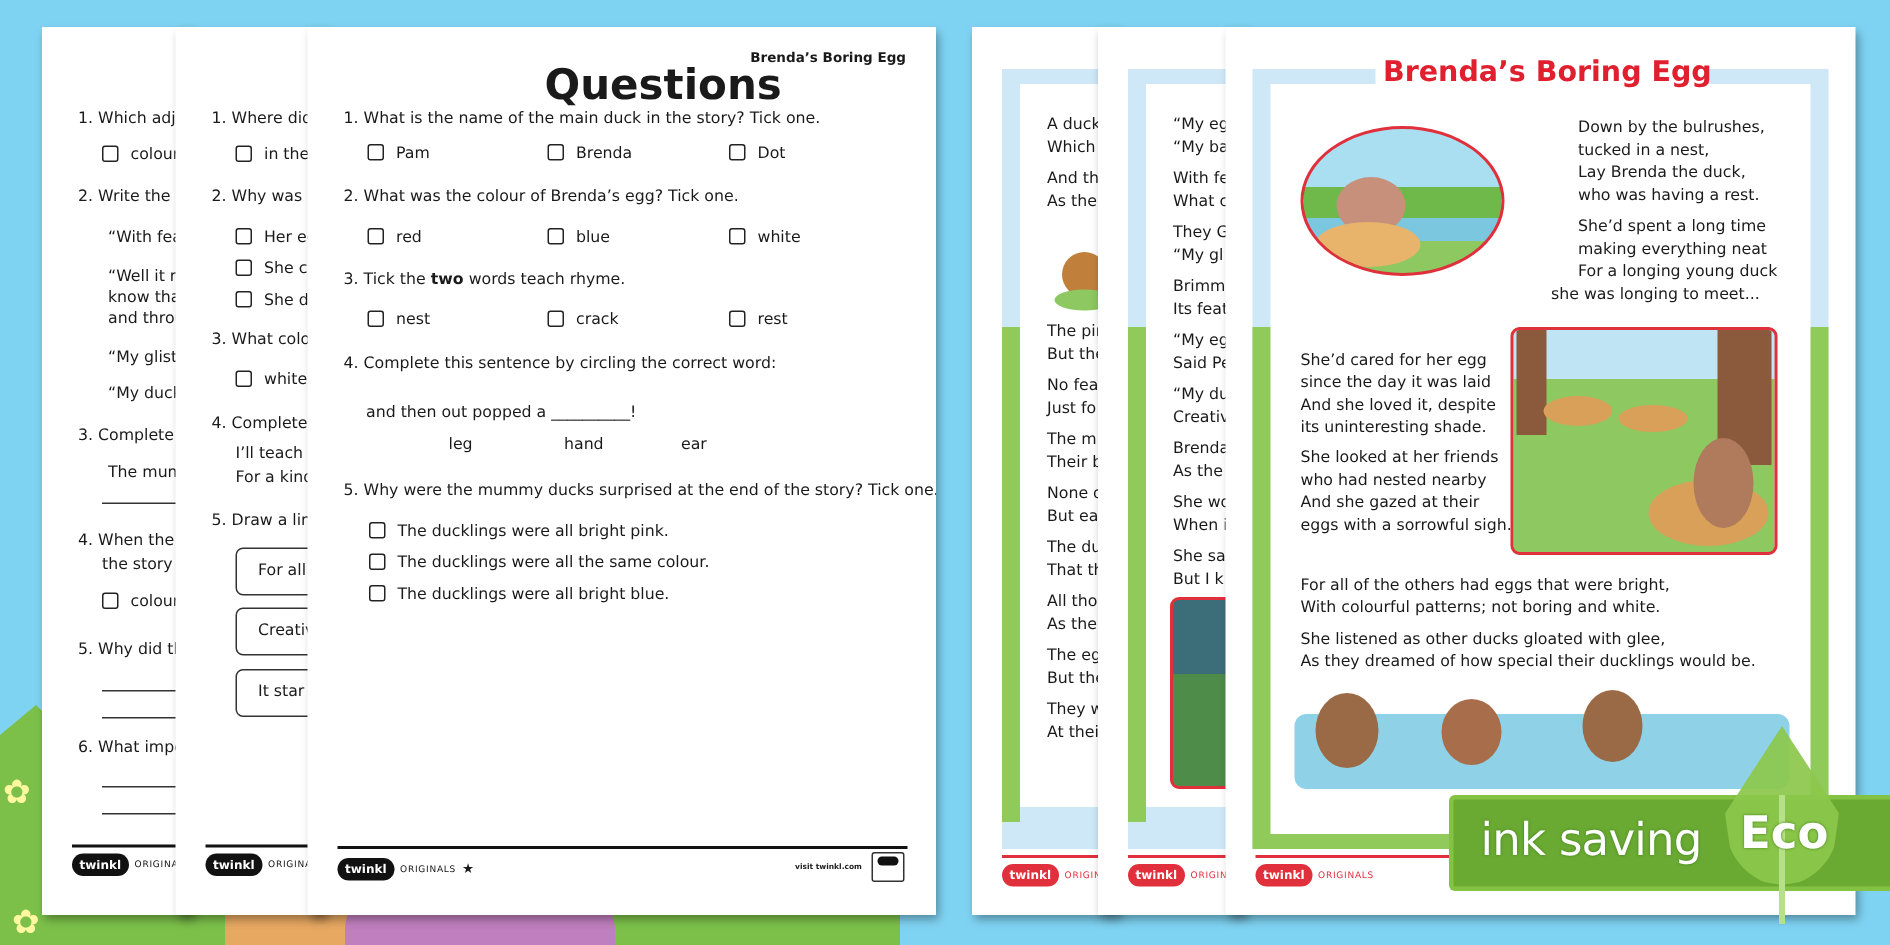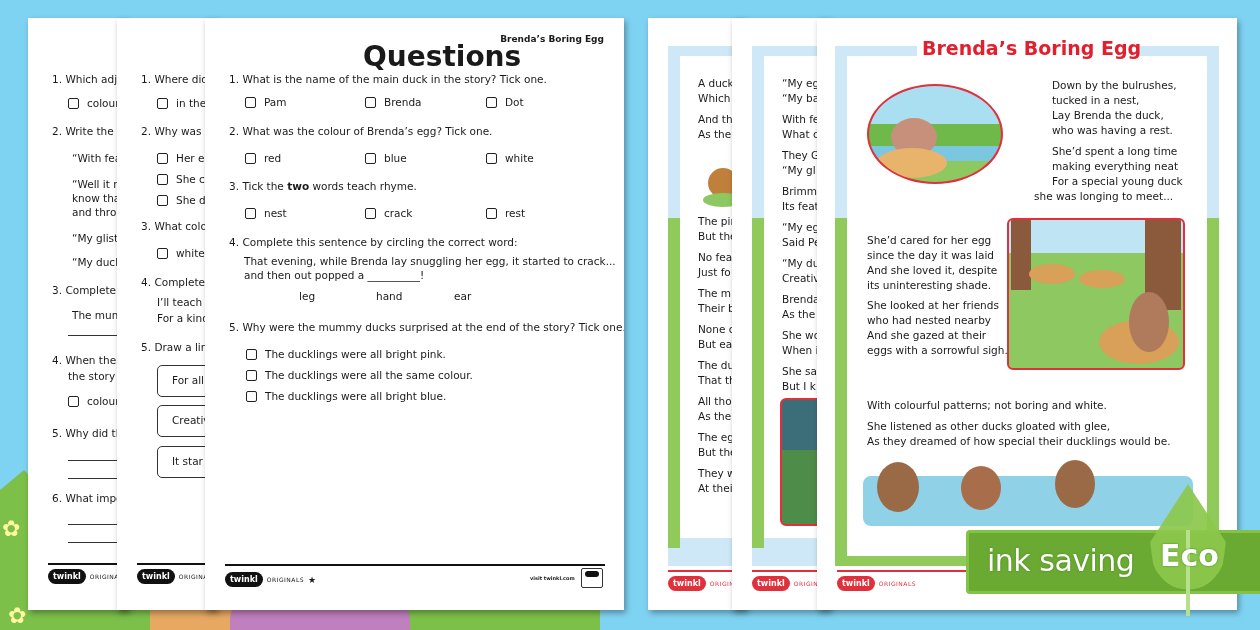--- a/index.html
+++ b/index.html
@@ -134,21 +134,20 @@
   <div class="q" style="left:40px;top:134px"><span class="cb"></span><span>red</span></div>
   <div class="q" style="left:160px;top:134px"><span class="cb"></span><span>blue</span></div>
   <div class="q" style="left:281px;top:134px"><span class="cb"></span><span>white</span></div>
 
   <div class="q" style="left:24px;top:162px"><span>3.</span> <span>Tick the </span><b>two</b><span> words teach rhyme.</span></div>
   <div class="q" style="left:40px;top:189px"><span class="cb"></span><span>nest</span></div>
   <div class="q" style="left:160px;top:189px"><span class="cb"></span><span>crack</span></div>
   <div class="q" style="left:281px;top:189px"><span class="cb"></span><span>rest</span></div>
 
   <div class="q" style="left:24px;top:236px;margin-top:-18px"><span>4.</span> <span>Complete this sentence by circling the correct word:</span></div>
-  <div class="q" style="left:39px;top:237px">That evening, while Brenda lay snuggling her egg, it started to crack...</div>
   <div class="q" style="left:39px;top:251px">and then out popped a __________!</div>
   <div class="q" style="left:94px;top:272px">leg</div>
   <div class="q" style="left:171px;top:272px">hand</div>
   <div class="q" style="left:249px;top:272px">ear</div>
 
   <div class="q" style="left:24px;top:303px"><span>5.</span> <span>Why were the mummy ducks surprised at the end of the story? Tick one.</span></div>
   <div class="q" style="left:41px;top:330px"><span class="cb"></span><span>The ducklings were all bright pink.</span></div>
   <div class="q" style="left:41px;top:351px"><span class="cb"></span><span>The ducklings were all the same colour.</span></div>
   <div class="q" style="left:41px;top:372px"><span class="cb"></span><span>The ducklings were all bright blue.</span></div>
 
@@ -238,41 +237,42 @@
     <div style="position:absolute;left:22px;top:32px;width:46px;height:38px;border-radius:50%;background:#c7907a"></div>
     <div style="position:absolute;left:8px;top:62px;width:70px;height:30px;border-radius:50%;background:#e8b36a"></div>
   </div>
 
   <div class="story-line" style="left:235px;top:60px">Down by the bulrushes,</div>
   <div class="story-line" style="left:235px;top:75px">tucked in a nest,</div>
   <div class="story-line" style="left:235px;top:90px">Lay Brenda the duck,</div>
   <div class="story-line" style="left:235px;top:105px">who was having a rest.</div>
   <div class="story-line" style="left:235px;top:126px">She’d spent a long time</div>
   <div class="story-line" style="left:235px;top:141px">making everything neat</div>
-  <div class="story-line" style="left:235px;top:156px">For a special young duck</div>
+  <div class="story-line" style="left:235px;top:156px">For a longing young duck</div>
   <div class="story-line" style="left:217px;top:171px">she was longing to meet...</div>
 
   <div class="story-line" style="left:50px;top:215px">She’d cared for her egg</div>
   <div class="story-line" style="left:50px;top:230px">since the day it was laid</div>
   <div class="story-line" style="left:50px;top:245px">And she loved it, despite</div>
   <div class="story-line" style="left:50px;top:260px">its uninteresting shade.</div>
   <div class="story-line" style="left:50px;top:280px">She looked at her friends</div>
   <div class="story-line" style="left:50px;top:295px">who had nested nearby</div>
   <div class="story-line" style="left:50px;top:310px">And she gazed at their</div>
   <div class="story-line" style="left:50px;top:325px">eggs with a sorrowful sigh.</div>
 
   <div style="position:absolute;left:190px;top:200px;width:178px;height:152px;border:2px solid #e0303c;border-radius:6px;overflow:hidden;background:linear-gradient(#bfe4f3 0 22%, #8dc860 22% 100%)">
     <div style="position:absolute;left:2px;top:0;width:20px;height:70px;background:#8b5a3c"></div>
     <div style="position:absolute;right:2px;top:0;width:36px;height:90px;background:#8b5a3c"></div>
     <div style="position:absolute;left:20px;top:44px;width:46px;height:20px;border-radius:50%;background:#d9a05a"></div>
     <div style="position:absolute;left:70px;top:50px;width:46px;height:18px;border-radius:50%;background:#d9a05a"></div>
     <div style="position:absolute;left:90px;top:100px;width:80px;height:44px;border-radius:50%;background:#d9a05a"></div>
     <div style="position:absolute;left:120px;top:72px;width:40px;height:60px;border-radius:50%;background:#b07a5c"></div>
   </div>
 
+  <div class="story-line" style="left:50px;top:365px">For all of the others had eggs that were bright,</div>
   <div class="story-line" style="left:50px;top:380px">With colourful patterns; not boring and white.</div>
   <div class="story-line" style="left:50px;top:401px">She listened as other ducks gloated with glee,</div>
   <div class="story-line" style="left:50px;top:416px">As they dreamed of how special their ducklings would be.</div>
 
   <div style="position:absolute;left:46px;top:458px;width:330px;height:50px;border-radius:8px;background:#8fd2e8">
     <div style="position:absolute;left:14px;top:-14px;width:42px;height:50px;border-radius:50%;background:#9a6a46"></div>
     <div style="position:absolute;left:98px;top:-10px;width:40px;height:44px;border-radius:50%;background:#a86e4c"></div>
     <div style="position:absolute;left:192px;top:-16px;width:40px;height:48px;border-radius:50%;background:#9a6a46"></div>
   </div>
 

